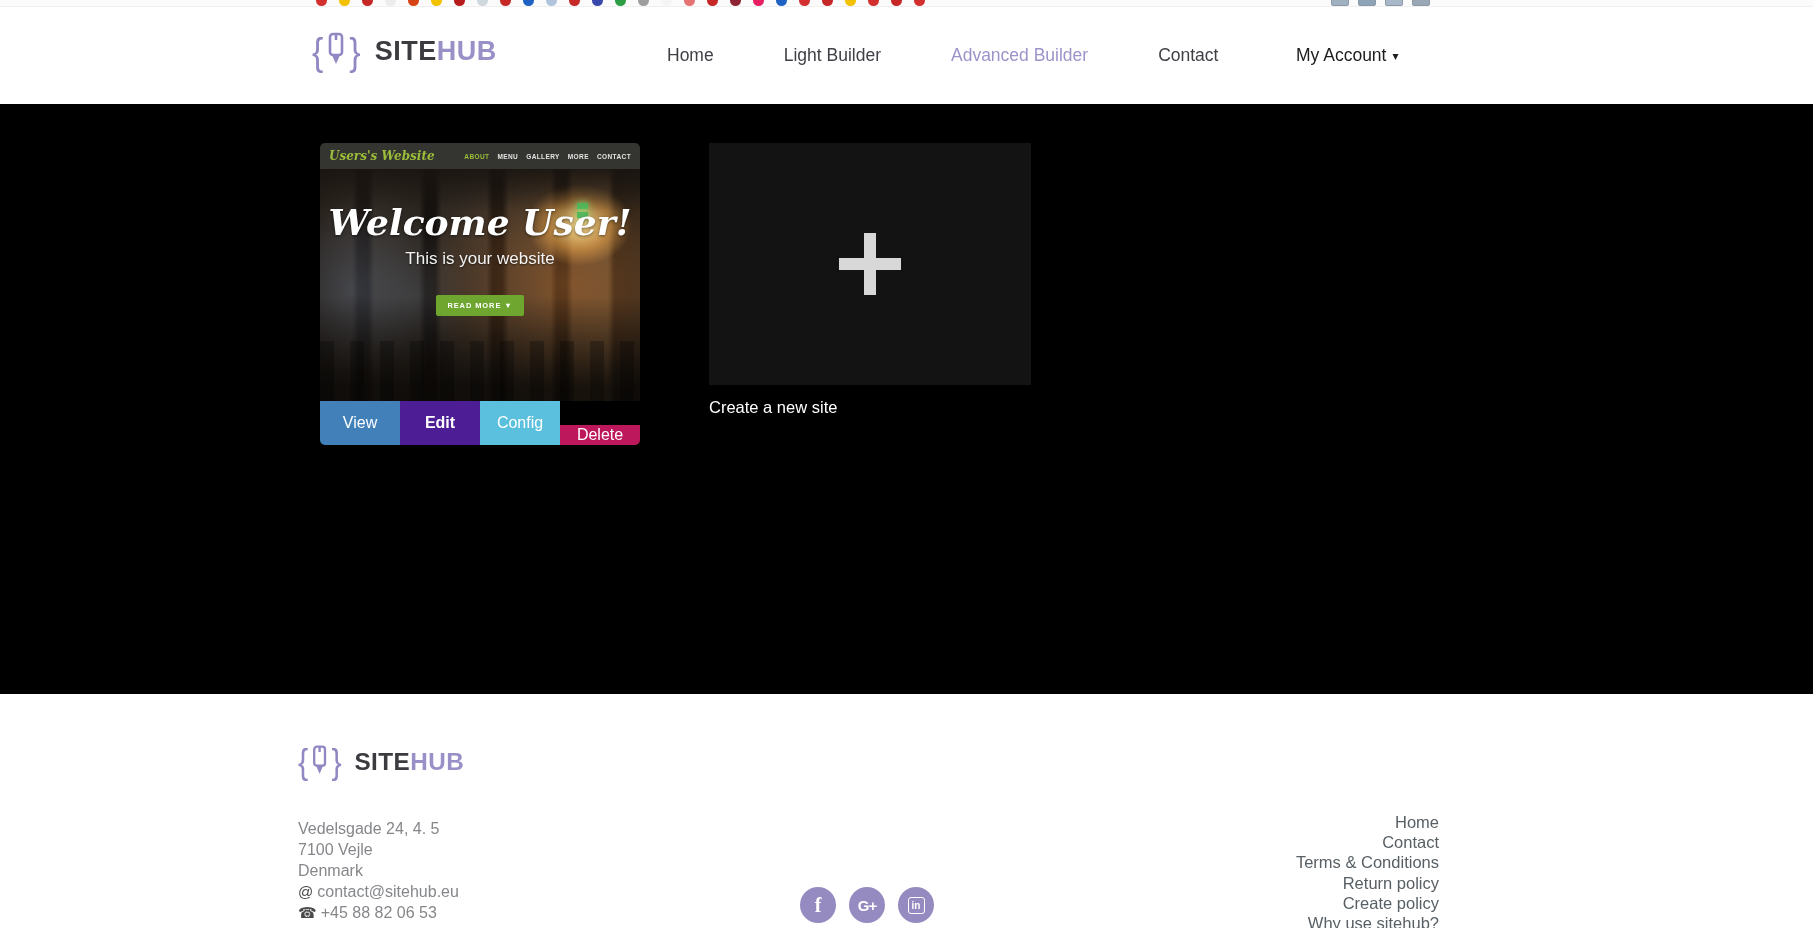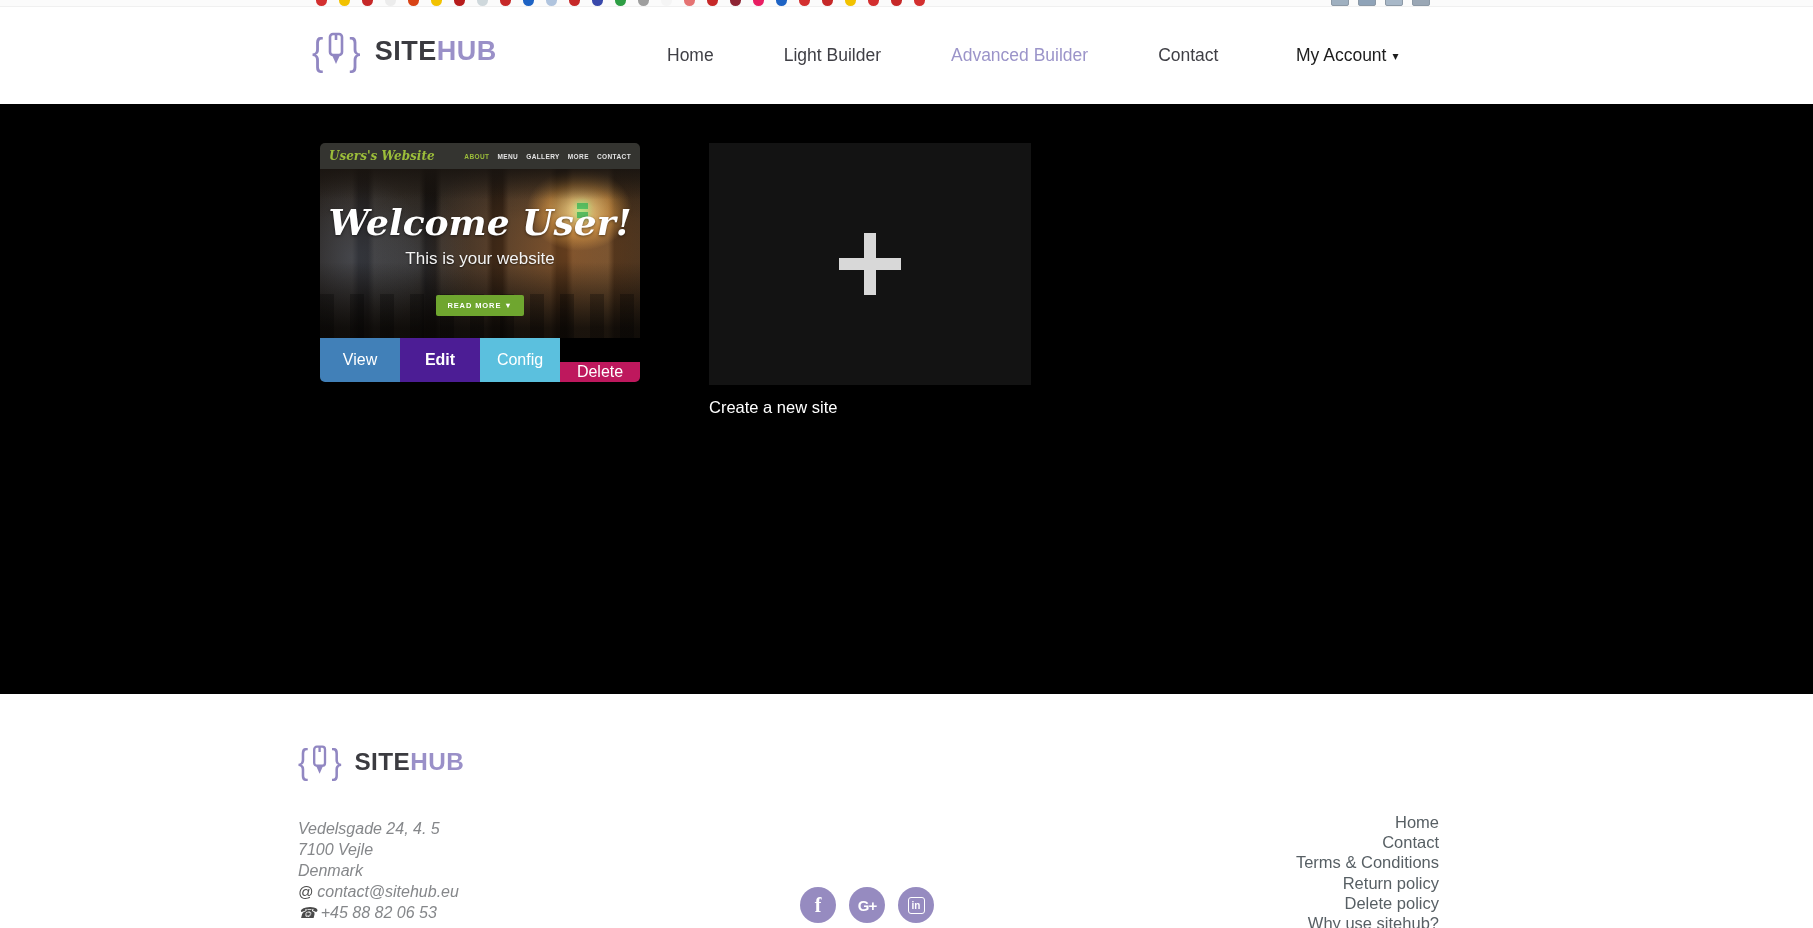--- a/index.html
+++ b/index.html
@@ -35,21 +35,21 @@
 
   
   .site-card { width:320px; border-radius:5px; overflow:hidden; }
   .mini-header { height:26px; background:#343430; display:flex; align-items:center; padding:0 9px; }
   .mini-title { font-family:"DejaVu Serif", serif; font-style:italic; font-weight:bold;
     font-size:12px; color:#9cbe3a; flex:0 0 auto; }
   .mini-nav { margin-left:auto; display:flex; gap:8px; }
   .mini-nav span { font-size:6.5px; letter-spacing:.4px; color:#e3e3e3; font-weight:bold; cursor:pointer; }
   .mini-nav span.on { color:#9cbe3a; }
 
-  .photo { position:relative; height:169px; background-color:#241e19;
+  .photo { position:relative; height:232px; background-color:#241e19;
     background:
       linear-gradient(180deg, rgba(25,20,16,.85), rgba(25,20,16,0) 18%),
       linear-gradient(180deg, rgba(20,14,8,.25), rgba(20,14,8,0) 30%, rgba(20,14,8,0) 55%, rgba(8,6,4,.8) 94%),
       radial-gradient(70px 55px at 81% 24%, rgba(255,228,150,.95), rgba(255,180,80,.5) 45%, rgba(255,160,60,0) 75%),
       radial-gradient(200px 160px at 78% 50%, rgba(190,110,45,.45), rgba(190,110,45,0) 75%),
       radial-gradient(90px 110px at 10% 52%, rgba(110,130,160,.30), rgba(110,130,160,0) 80%),
       radial-gradient(70px 90px at 30% 55%, rgba(120,140,170,.18), rgba(120,140,170,0) 80%),
       linear-gradient(90deg,#2a241f 0%,#332c26 10%,#1d1815 12%,#1d1815 15%,#36302a 17%,#2f2923 31%,#16120f 33%,#16120f 36%,#332c25 38%,#3a3129 52%,#171310 54%,#171310 57%,#3f352a 59%,#4a3b2b 72%,#1a1510 74%,#1a1510 77%,#52412e 79%,#5a4832 90%,#241d15 92%,#2c241b 100%);
   }
   .ph-tables { position:absolute; left:0; right:0; bottom:0; height:26%; opacity:.55;
@@ -74,21 +74,21 @@
   .create-wrap { width:322px; }
   .create-card { width:322px; height:242px; background:#131313; position:relative; cursor:pointer; }
   .plus { position:absolute; left:50%; top:50%; width:62px; height:62px; transform:translate(-50%,-50%); }
   .plus::before { content:""; position:absolute; left:0; top:25px; width:62px; height:12px; background:#d8d8d8; }
   .plus::after  { content:""; position:absolute; left:25px; top:0; width:12px; height:62px; background:#d8d8d8; }
   .create-label { margin-top:13px; color:#fff; font-size:16.5px; cursor:pointer; }
 
   
   .footer { position:relative; height:234px; background:#fff; }
   .f-logo { position:absolute; left:298px; top:48px; }
-  .f-address { position:absolute; left:298px; top:124px; font-size:16px; color:#85878a; line-height:21px;font-style:italic; }
+  .f-address { position:absolute; left:298px; top:124px; font-size:16px; color:#85878a; line-height:21px; }
   .f-address .ico { color:#4a4a4a; margin-right:4px; font-size:15px; }
   .f-social { position:absolute; left:800px; top:193px; display:flex; gap:13px; }
   .soc { width:36px; height:36px; border-radius:50%; display:flex; align-items:center; justify-content:center;
     color:#fff; cursor:pointer; }
   .soc .fb { font-family:"Liberation Serif", serif; font-weight:bold; font-size:20px; }
   .soc .gp { font-weight:bold; font-size:15px; letter-spacing:-1px; }
   .soc .li { border:1.5px solid #fff; border-radius:3px; width:17px; height:17px; font-size:10px;
     font-weight:bold; display:flex; align-items:center; justify-content:center; }
   .f-links { position:absolute; right:374px; top:118px; display:flex; flex-direction:column;
     align-items:flex-end; line-height:20.2px; }
@@ -242,16 +242,16 @@
     <div class="soc" style="background: rgb(150, 139, 192);">
         <span class="li">in</span>
       </div>
   </div>
 
   <div class="f-links">
     <a>Home</a>
     <a>Contact</a>
     <a>Terms &amp; Conditions</a>
     <a>Return policy</a>
-    <a>Delete policy</a>
+    <a>Create policy</a>
     <a>Why use sitehub?</a>
   </div>
 </div>
 
 </body></html>

